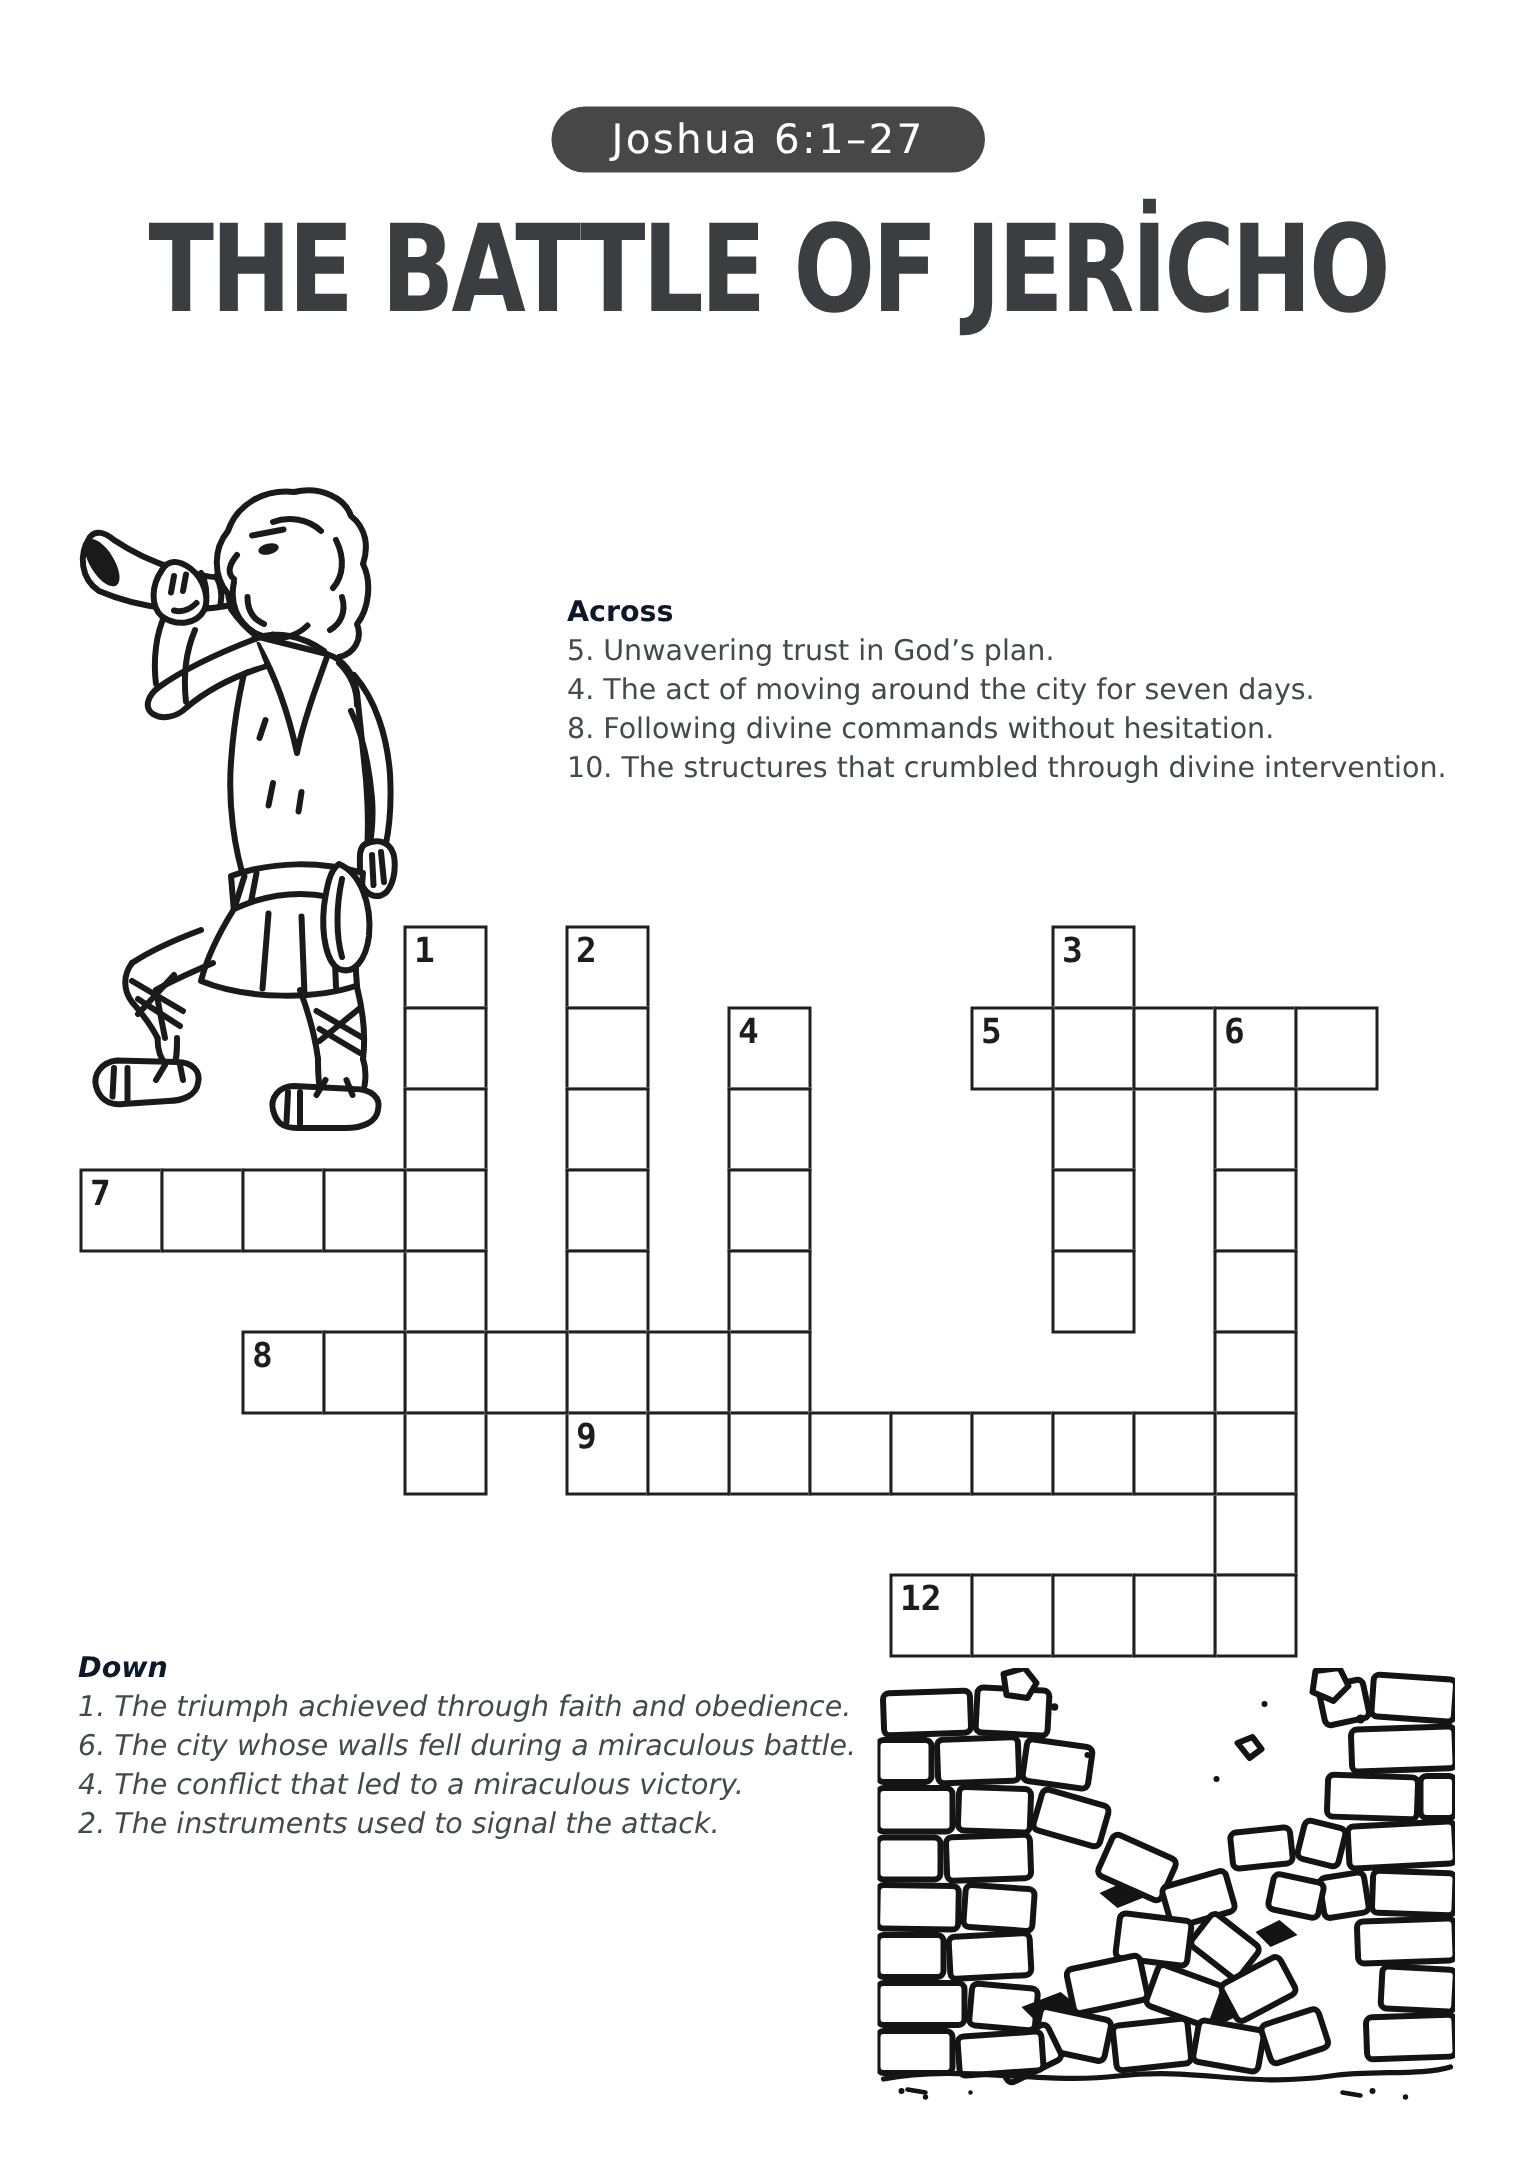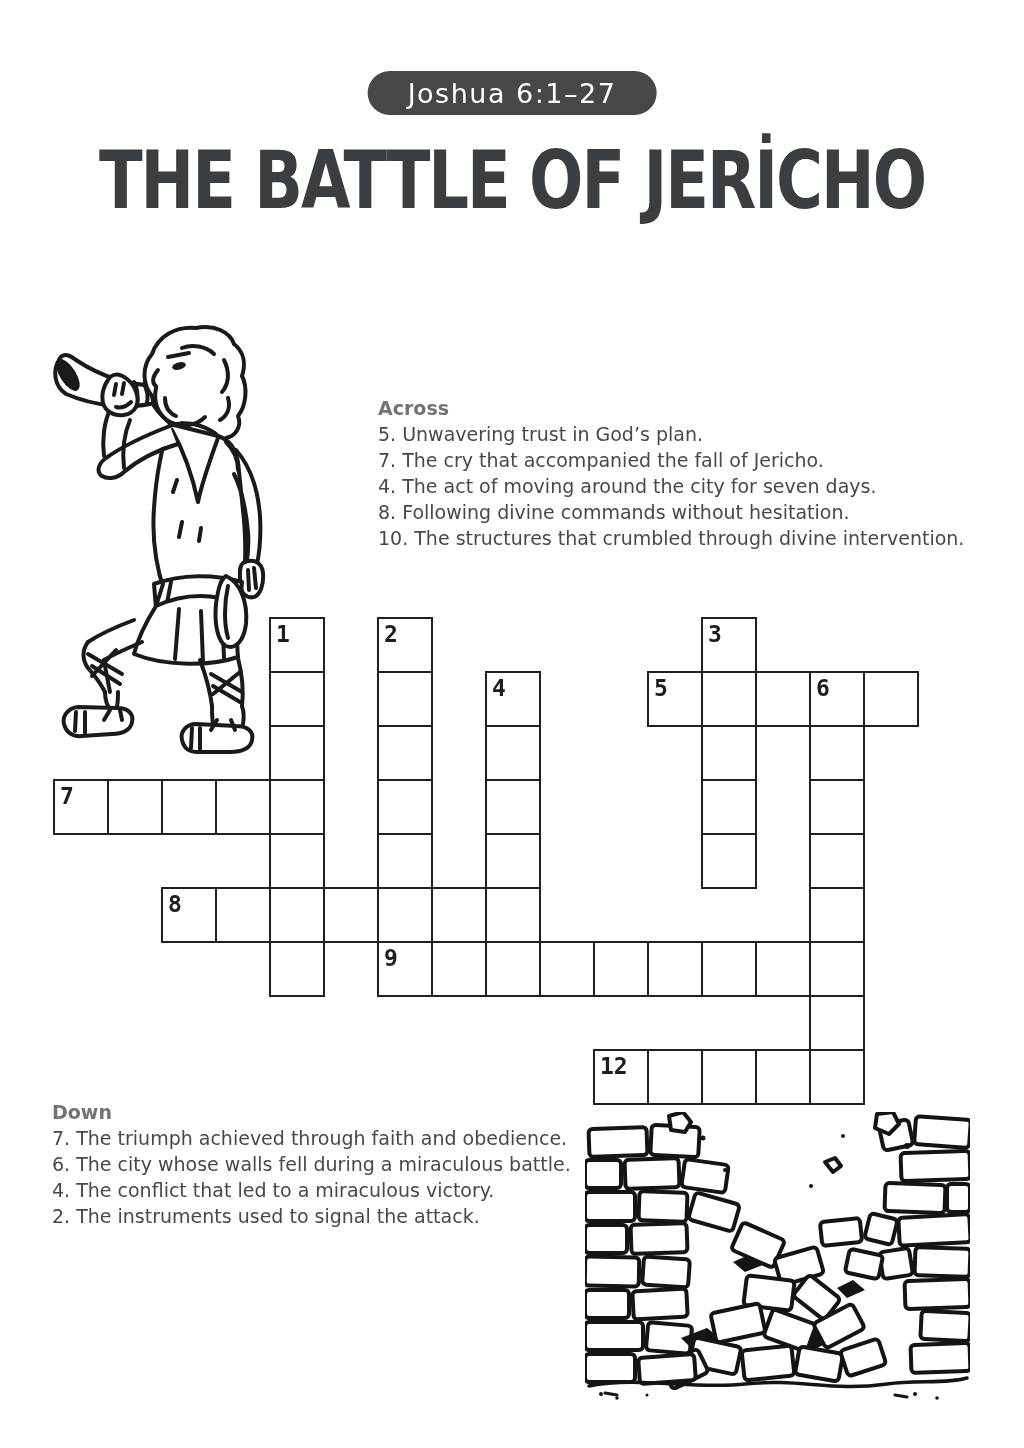--- a/index.html
+++ b/index.html
@@ -13,24 +13,24 @@
 
   .title{position:absolute;left:0;right:0;top:134px;text-align:center;
          font-weight:bold;font-size:64px;letter-spacing:-2px;color:#3b3e41;
          transform:scaleY(1.26);transform-origin:50% 0;white-space:nowrap;}
 
   .verse{position:absolute;left:62px;width:900px;top:243px;text-align:center;
          font-size:13.5px;line-height:20.5px;letter-spacing:0.7px;color:#3c3f42;
          font-weight:bold;}
 
   .clues{position:absolute;font-size:19px;color:#46494c;}
-  .clues .head{font-weight:bold;color:#737373;line-height:26px;}
+  .clues .head{font-weight:bold;color:#0f172a;line-height:26px;}
   .clues .clue{line-height:26px;}
   .clues-across{left:378px;top:395px;width:600px;}
-  .clues-down{left:52px;top:1099px;width:560px;}
+  .clues-down{left:52px;top:1099px;width:560px;font-style:italic;}
 
   #grid{position:absolute;left:0;top:0;width:0;height:0;}
   .cell{position:absolute;width:56px;height:56px;box-sizing:border-box;
         border:2px solid #202020;background:#ffffff;}
   .cellnum{position:absolute;left:5px;top:2px;
            font-family:"DejaVu Sans Mono", monospace;font-weight:bold;
            font-size:23px;color:#1d1d1d;}
 
   svg.illu{position:absolute;}
 </style>
@@ -166,31 +166,30 @@
       </div>
       <div class="cell" style="left: 647px; top: 1049px; border-color: rgb(32, 32, 32);"></div>
       <div class="cell" style="left: 701px; top: 1049px; border-color: rgb(32, 32, 32);"></div>
       <div class="cell" style="left: 755px; top: 1049px; border-color: rgb(32, 32, 32);"></div>
     </div>
 
   <div class="clues clues-across">
     <div class="head">Across</div>
     <div>
         <div class="clue">5. Unwavering trust in God’s plan.</div>
-        <div class="clue">7. The cry that accompanied the fall of Jericho.</div>
         <div class="clue">4. The act of moving around the city for seven days.</div>
         <div class="clue">8. Following divine commands without hesitation.</div>
         <div class="clue">10. The structures that crumbled through divine intervention.</div>
       </div>
   </div>
 
   <div class="clues clues-down">
     <div class="head">Down</div>
     <div>
-        <div class="clue">7. The triumph achieved through faith and obedience.</div>
+        <div class="clue">1. The triumph achieved through faith and obedience.</div>
         <div class="clue">6. The city whose walls fell during a miraculous battle.</div>
         <div class="clue">4. The conflict that led to a miraculous victory.</div>
         <div class="clue">2. The instruments used to signal the attack.</div>
       </div>
   </div>
 
   <svg class="illu" viewBox="0 0 385 290" style="left:585px;top:1112px;width:385px;height:290px">
     <g fill="#ffffff" stroke="#141414" stroke-width="4" stroke-linejoin="round" stroke-linecap="round">
 
       <rect x="4" y="16" width="58" height="28" rx="4" transform="rotate(-2 33 30)"></rect>

